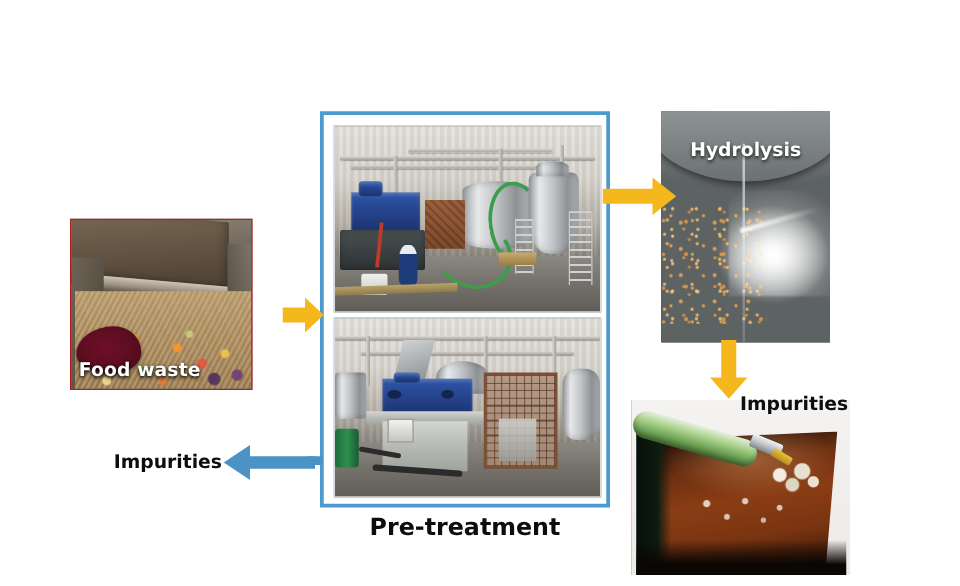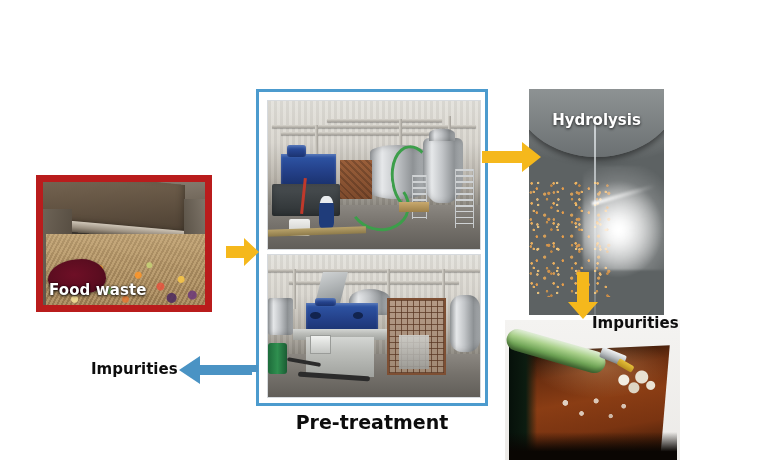--- a/index.html
+++ b/index.html
@@ -51,25 +51,25 @@
 
   
   .photo {
     position: absolute;
     overflow: hidden;
     background: #888;
   }
 
   
   #food-waste-photo {
-    left: 36px;
+    left: 56px;
     top: 175px;
-    width: 176px;
+    width: 146px;
     height: 137px;
-    border: 7px solid #b91c1c;
+    border: 1px solid #b91c1c;
     box-sizing: border-box;
   }
   .fw-sky {
     position: absolute; left: 0; top: 0; width: 100%; height: 100%;
     background:
       linear-gradient(175deg, #8d8377 0%, #6f6558 26%, #5d5448 34%, #554d42 42%, #4e473d 100%);
   }
   
   .fw-hopper {
     position: absolute;
@@ -259,21 +259,21 @@
     font-weight: bold;
     font-size: 19px;
     color: #0d0d0d;
   }
 
   
   #hydrolysis-photo {
     left: 529px;
     top: 89px;
     width: 135px;
-    height: 226px;
+    height: 185px;
     text-decoration: underline;
   }
   .hyd-bg {
     position: absolute; inset: 0;
     background:
       radial-gradient(ellipse 70% 45% at 66% 62%, rgba(255,255,255,.95) 0%, rgba(255,255,255,.55) 18%, rgba(255,255,255,0) 48%),
       radial-gradient(ellipse 95% 30% at 50% 3%, #b9bcbd 0%, #8e9293 45%, #5d6263 100%),
       linear-gradient(180deg,#3a3f40 0%, #23282a 45%, #15191b 100%);
   }
   .hyd-dome {

